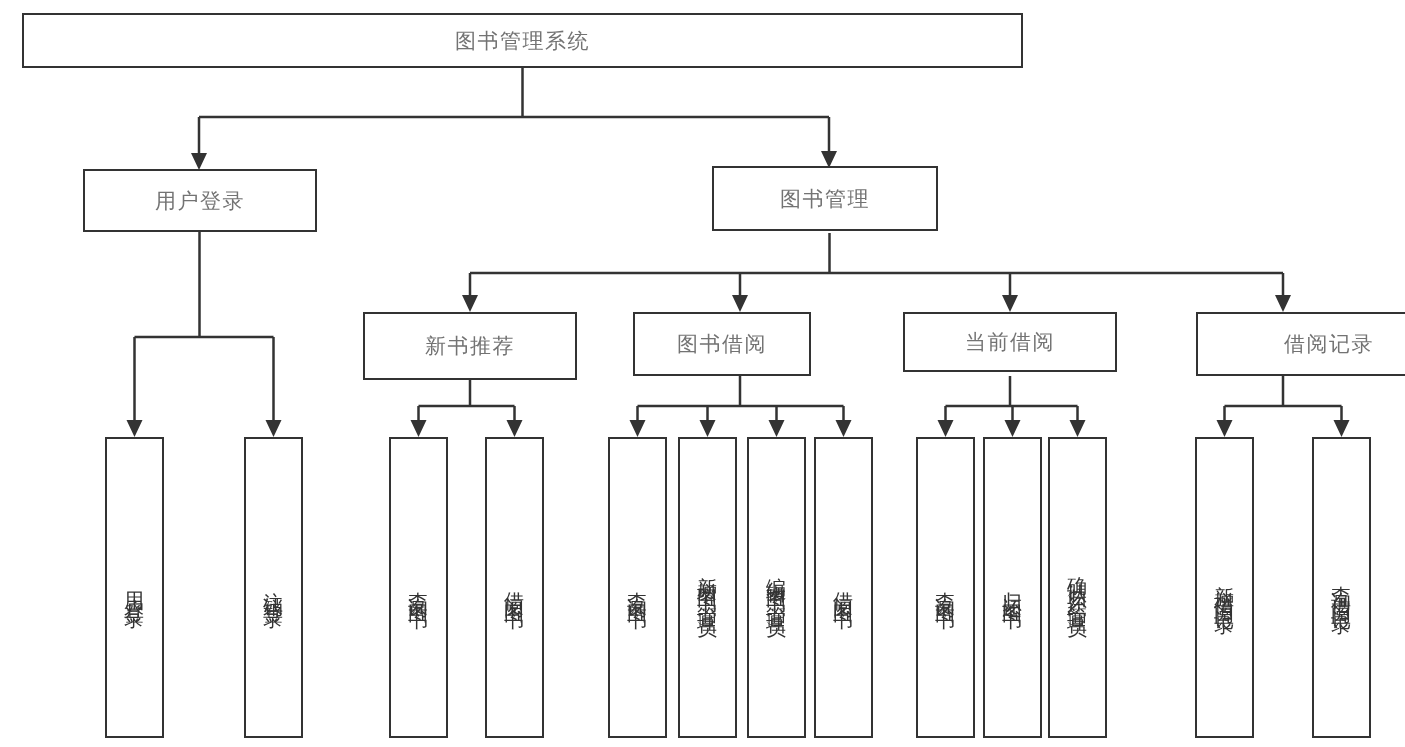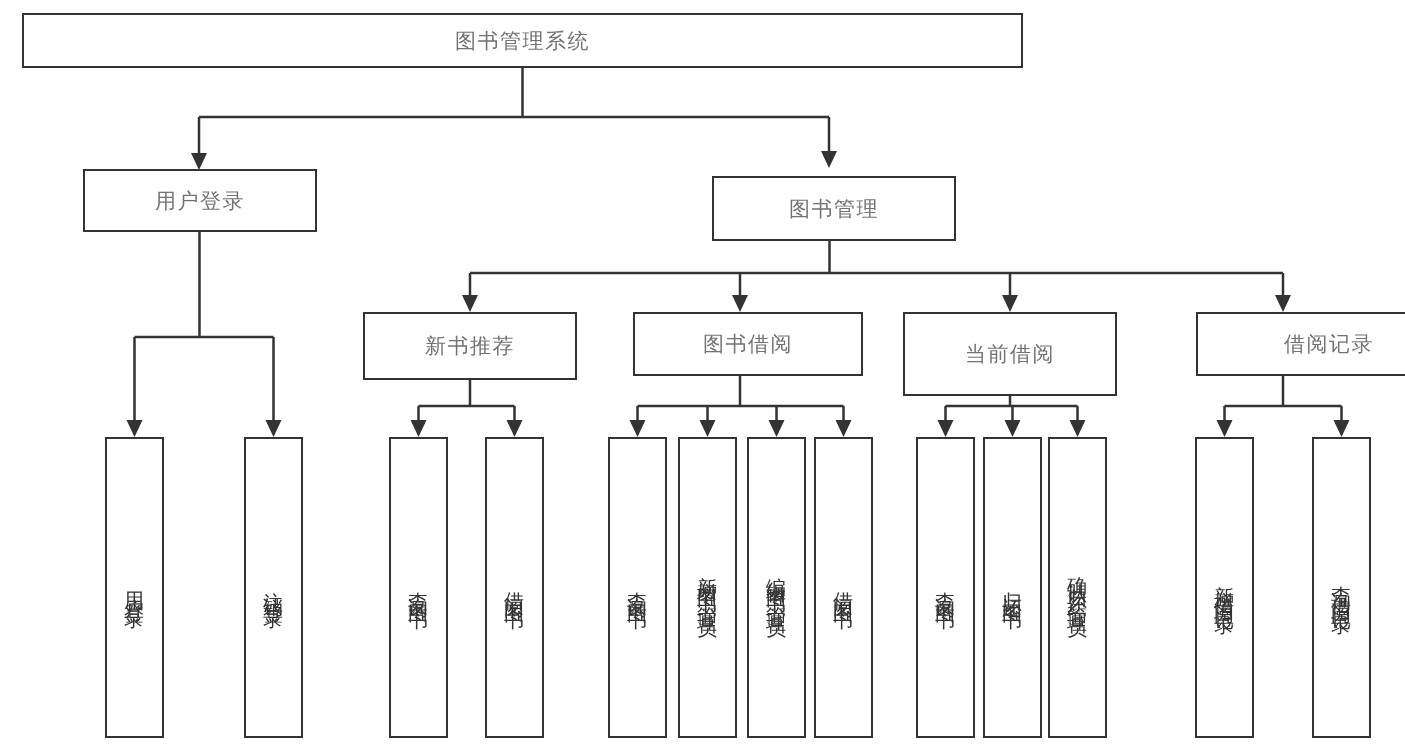--- a/index.html
+++ b/index.html
@@ -82,31 +82,31 @@
       M1333.5,420 L1349.5,420 L1341.5,437 Z"></path>
   </svg>
 
   <div class="node" style="left:22px;top:13px;width:1001px;height:55px;">
     <span class="hlabel">图书管理系统</span>
   </div>
 
   <div class="node" style="left:83px;top:169px;width:234px;height:63px;">
     <span class="hlabel">用户登录</span>
   </div>
-  <div class="node" style="left:712px;top:176px;width:244px;height:65px;">
+  <div class="node" style="left:712px;top:166px;width:226px;height:65px;">
     <span class="hlabel">图书管理</span>
   </div>
 
   <div class="node" style="left:363px;top:312px;width:214px;height:68px;">
     <span class="hlabel">新书推荐</span>
   </div>
-  <div class="node" style="left:633px;top:312px;width:230px;height:64px;">
+  <div class="node" style="left:633px;top:312px;width:178px;height:64px;">
     <span class="hlabel">图书借阅</span>
   </div>
-  <div class="node" style="left:903px;top:312px;width:214px;height:84px;">
+  <div class="node" style="left:903px;top:312px;width:214px;height:60px;">
     <span class="hlabel">当前借阅</span>
   </div>
   <div class="node" style="left:1196px;top:312px;width:266px;height:64px;">
     <span class="hlabel">借阅记录</span>
   </div>
 
   <div class="node leaf" style="left:105px;">
     <span class="vlabel">用户登录</span>
   </div>
   <div class="node leaf" style="left:244px;">

